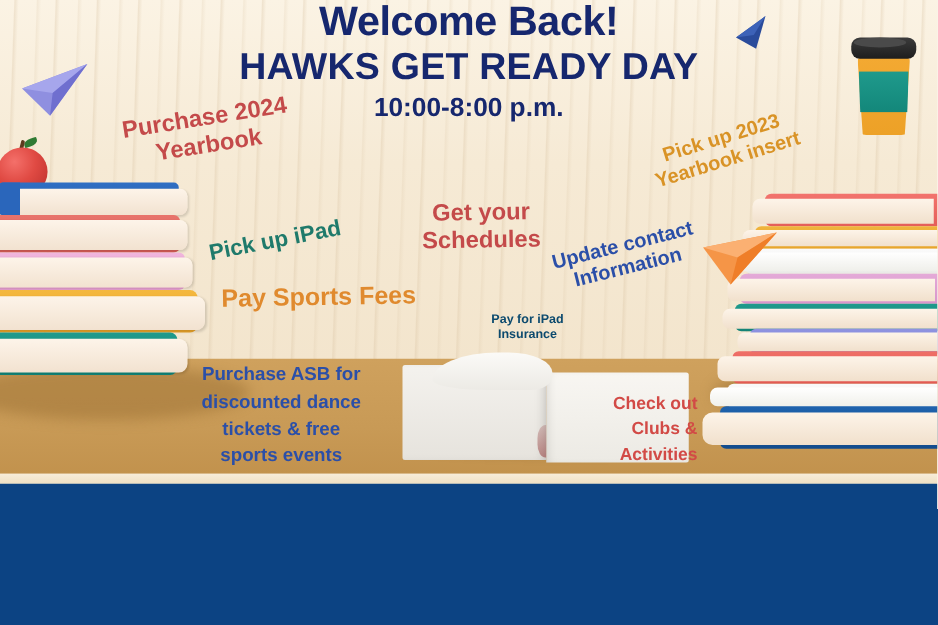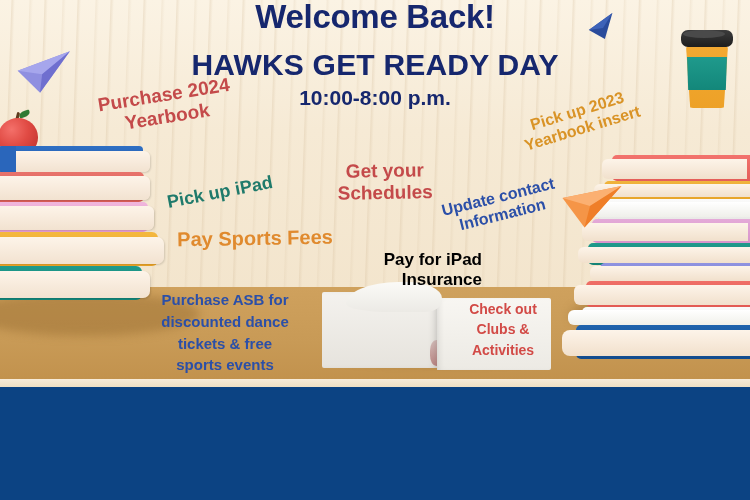--- a/index.html
+++ b/index.html
@@ -49,21 +49,21 @@
   }
 
   
   .title-wrap{position:absolute;left:0;top:0;width:750px;text-align:center;}
   .t1{
     font-size:33px;font-weight:bold;color:#16276e;letter-spacing:-.3px;
     margin-top:-2px;line-height:38px;
   }
   .t2{
     font-size:30px;font-weight:bold;color:#16276e;letter-spacing:.2px;
-    line-height:36px;margin-top:11px;
+    line-height:36px;margin-top:0;
   }
   .dt1{
     font-size:21px;font-weight:bold;color:#16276e;line-height:30px;margin-top:8px;
   }
   .dt2{
     font-size:21px;font-weight:bold;color:#16276e;line-height:30px;
   }
 
   
   .task{position:absolute;font-weight:bold;line-height:1.15;white-space:pre-line;}
@@ -86,30 +86,30 @@
   }
   .task-contact{
     left:418px;top:188px;width:165px;color:#2b4fa8;font-size:16px;
     transform:rotate(-14deg);text-align:center;
   }
   .task-sportsfees{
     left:160px;top:227px;width:190px;color:#e08a2e;font-size:20px;
     text-align:center;transform:rotate(-1deg);
   }
   .task-insurance{
-    left:362px;top:250px;width:120px;color:#000000;font-size:17px;
-    text-align:right;
+    left:362px;top:250px;width:120px;color:#0c4a6e;font-size:10px;
+    text-align:center;
   }
   .task-asb{
     left:150px;top:289px;width:150px;color:#2b4fa8;font-size:15px;
     text-align:center;line-height:1.45;
   }
   .task-clubs{
-    left:448px;top:299px;width:110px;color:#d24a46;font-size:14px;
-    text-align:center;line-height:1.45;z-index:9;
+    left:448px;top:312px;width:110px;color:#d24a46;font-size:14px;
+    text-align:right;line-height:1.45;z-index:9;
   }
 
   
   .stack-left{position:absolute;left:-30px;top:118px;width:200px;height:190px;}
   .bk{position:absolute;border-radius:5px;}
   .bk .pages{
     position:absolute;border-radius:3px;
     background:linear-gradient(180deg,#fdf4e9,#f2e2d0);
   }
   

